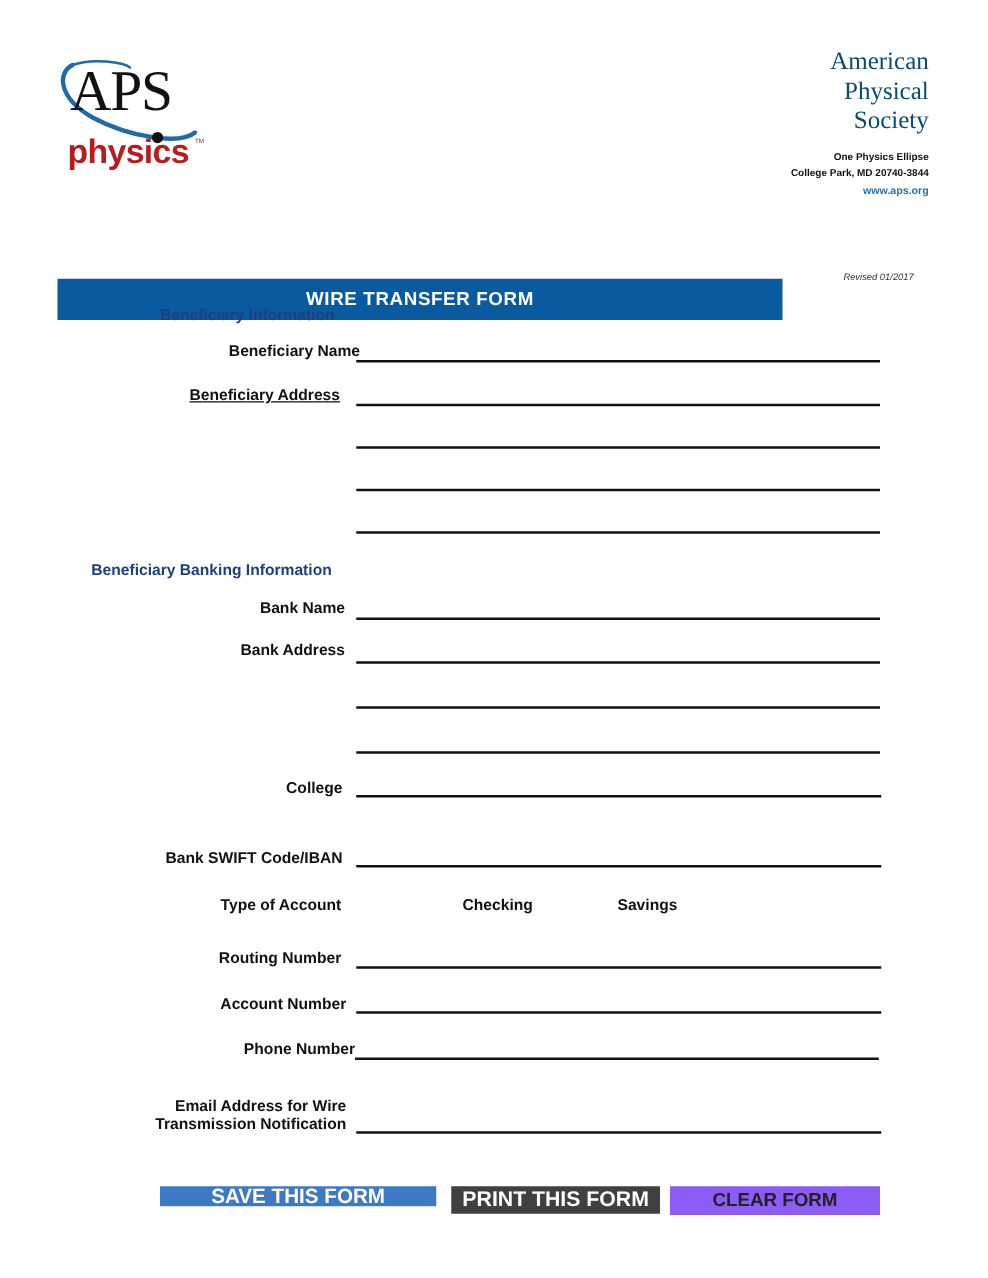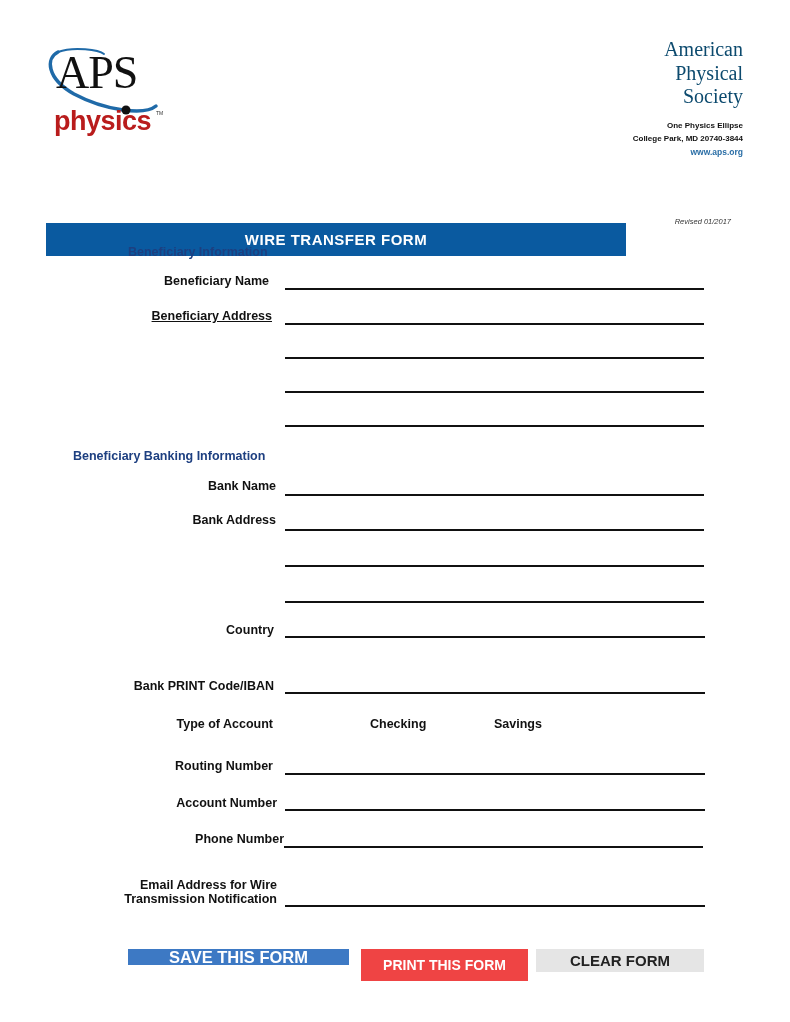--- a/index.html
+++ b/index.html
@@ -25,22 +25,22 @@
     .revised { right: 59px; top: 217px; font-size: 7.5px; font-style: italic; color: #333; }
 
     
     .section { font-weight: bold; font-size: 12.5px; color: #1d3f80; }
     .label { font-weight: bold; font-size: 12.5px; color: #111; text-align: right; white-space: nowrap; }
     .line { height: 2px; background: #111; }
 
     
     .btn { display: flex; align-items: center; justify-content: center; font-weight: bold; cursor: pointer; }
     .btn-save { left: 128px; top: 949px; width: 221px; height: 16px; background: #3d79c4; color: #fff; font-size: 16.5px; }
-    .btn-print { left: 361px; top: 949px; width: 167px; height: 32px; background: #ef4444; color: #fff; font-size: 14px; }
-    .btn-clear { left: 536px; top: 949px; width: 168px; height: 23px; background: #e5e5e5; color: #222; font-size: 15px; }
+    .btn-print { left: 361px; top: 949px; width: 167px; height: 22px; background: #404040; color: #fff; font-size: 17px; }
+    .btn-clear { left: 536px; top: 949px; width: 168px; height: 23px; background: #8b5cf6; color: #222; font-size: 15px; }
   </style>
 </head>
 <body>
 
 <div class="abs logo">
   <svg class="abs" style="left:0;top:0" width="130" height="80" viewBox="0 0 130 80">
     <path d="M14 8 C2 14, 2 34, 30 50 C60 66, 100 72, 112 62" fill="none" stroke="#1f6aa8" stroke-width="3.5" stroke-linecap="round"></path>
     <path d="M14 8 C30 2, 55 6, 60 10" fill="none" stroke="#1f6aa8" stroke-width="2" stroke-linecap="round"></path>
     <circle cx="82" cy="66" r="4.5" fill="#111"></circle>
   </svg>
@@ -58,43 +58,43 @@
   <div class="org-web">www.aps.org</div>
 </div>
 
 <div class="abs titlebar">
   <span>WIRE TRANSFER FORM</span>
 </div>
 <div class="abs revised">Revised 01/2017</div>
 
 <div class="abs section" style="left:128px; top:245px;">Beneficiary Information</div>
 
-<div class="abs label" style="right:521px; top:274px;">Beneficiary Name</div>
+<div class="abs label" style="right:502px; top:274px;">Beneficiary Name</div>
 <div class="abs line" style="left:285px; top:288px; width:419px;"></div>
 
 <div class="abs label" style="right:518px; top:309px;text-decoration:underline;">Beneficiary Address</div>
 <div class="abs line" style="left:285px; top:323px; width:419px;"></div>
 <div class="abs line" style="left:285px; top:357px; width:419px;"></div>
 <div class="abs line" style="left:285px; top:391px; width:419px;"></div>
 <div class="abs line" style="left:285px; top:425px; width:419px;"></div>
 
 <div class="abs section" style="left:73px; top:449px;">Beneficiary Banking Information</div>
 
 <div class="abs label" style="right:514px; top:479px;">Bank Name</div>
 <div class="abs line" style="left:285px; top:494px; width:419px;"></div>
 
 <div class="abs label" style="right:514px; top:513px;">Bank Address</div>
 <div class="abs line" style="left:285px; top:529px; width:419px;"></div>
 <div class="abs line" style="left:285px; top:565px; width:419px;"></div>
 <div class="abs line" style="left:285px; top:601px; width:419px;"></div>
 
-<div class="abs label" style="right:516px; top:623px;">Country</div>
+<div class="abs label" style="right:516px; top:623px;">College</div>
 <div class="abs line" style="left:285px; top:636px; width:420px;"></div>
 
-<div class="abs label" style="right:516px; top:679px;">Bank PRINT Code/IBAN</div>
+<div class="abs label" style="right:516px; top:679px;">Bank SWIFT Code/IBAN</div>
 <div class="abs line" style="left:285px; top:692px; width:420px;"></div>
 
 <div class="abs label" style="right:517px; top:717px;">Type of Account</div>
 <div class="abs label" style="left:370px; top:717px; text-align:left;">Checking</div>
 <div class="abs label" style="left:494px; top:717px; text-align:left;">Savings</div>
 
 <div class="abs label" style="right:517px; top:759px;padding-left:40px;">Routing Number</div>
 <div class="abs line" style="left:285px; top:773px; width:420px;"></div>
 
 <div class="abs label" style="right:513px; top:796px;">Account Number</div>

